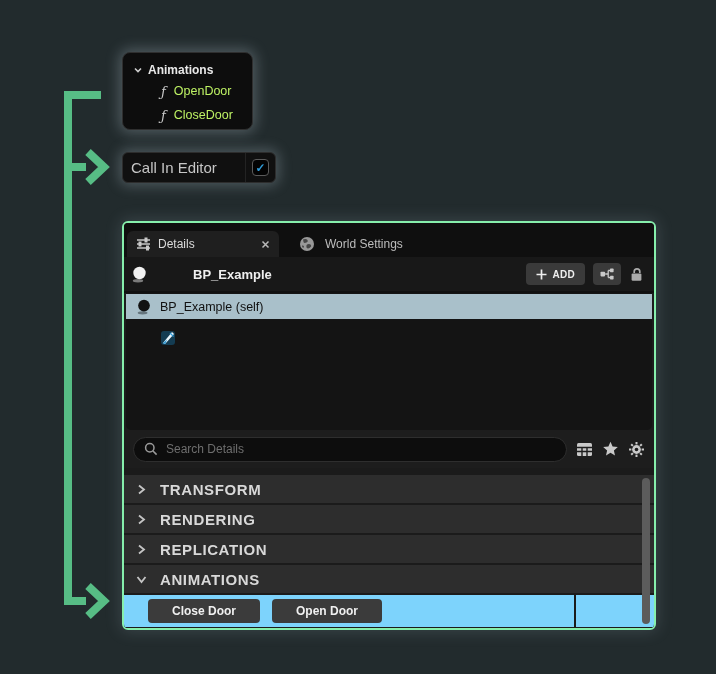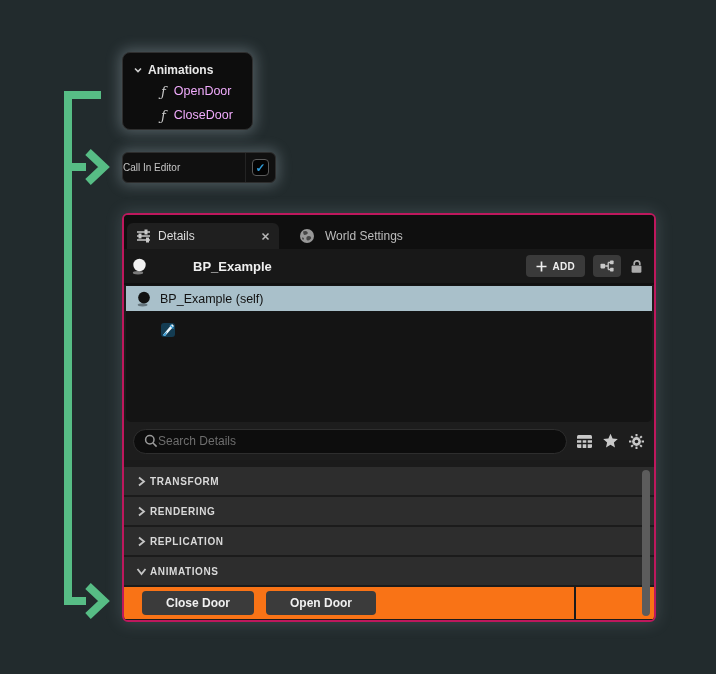--- a/index.html
+++ b/index.html
@@ -10,35 +10,35 @@
   .arrow-svg{position:absolute;left:0;top:0;pointer-events:none;}
 
   
   .anim-menu{position:absolute;left:122px;top:52px;width:131px;height:78px;
     background:#0d0d0d;border:1px solid #2f2f2f;border-radius:8px;
     box-shadow:0 0 14px 3px rgba(200,220,230,0.28);padding:8px 0 6px 0;}
   .anim-header{display:flex;align-items:center;gap:4px;padding-left:9px;height:18px;}
   .anim-header-label{font-size:12px;font-weight:bold;color:#e9e9e9;}
   .anim-item{display:flex;align-items:center;gap:8px;height:24px;padding-left:38px;}
   .fn-glyph{font-style:italic;font-size:13px;color:#c9c9c9;font-family:"DejaVu Serif",serif;line-height:1;}
-  .anim-item-label{font-size:12.5px;color:#f0abfc;}
+  .anim-item-label{font-size:12.5px;color:#bef264;}
 
   
   .cie{position:absolute;left:122px;top:152px;width:154px;height:31px;
     background:#101010;border:1px solid #2d2d2d;border-radius:6px;
     box-shadow:0 0 13px 3px rgba(200,220,230,0.26);display:flex;align-items:center;}
-  .cie-label{flex:1;padding-left:0;font-size:10px;color:#c6c6c6;}
+  .cie-label{flex:1;padding-left:8px;font-size:15px;color:#c6c6c6;}
   .cie-divider{width:1px;height:100%;background:#232323;}
   .cie-checkbox{width:17px;height:17px;margin:0 6px;border-radius:4px;background:#030303;
     border:1px solid #5a5a5a;display:flex;align-items:center;justify-content:center;}
   .cie-check{color:#2f9bd8;font-size:12px;font-weight:bold;line-height:1;transform:translateY(-0.5px);}
 
   
-  .details{position:absolute;left:122px;top:213px;width:534px;height:409px;
-    background:#1c1c1c;border:2px solid #be185d;border-radius:6px;overflow:hidden;
+  .details{position:absolute;left:122px;top:221px;width:534px;height:409px;
+    background:#1c1c1c;border:2px solid #86efac;border-radius:6px;overflow:hidden;
     box-shadow:0 0 16px 2px rgba(180,205,215,0.16);}
 
   .tabbar{height:34px;background:#0f0f0f;display:flex;align-items:flex-end;}
   .tab{height:26px;display:flex;align-items:center;font-size:12px;}
   .tab.active{margin-left:3px;width:152px;background:#1f1f1f;border-radius:6px 6px 0 0;padding:0 9px;gap:7px;color:#dcdcdc;}
   .tab.active .tab-label{flex:1;}
   .tab.inactive{padding:0 14px;gap:10px;color:#bdbdbd;margin-left:6px;}
 
   .bp-header{height:36px;background:#181818;border-bottom:2px solid #101010;
     display:flex;align-items:center;padding:0 7px;}
@@ -50,30 +50,30 @@
     display:flex;align-items:center;justify-content:center;}
   .lock-wrap{margin:0 4px 0 9px;display:flex;align-items:center;}
 
   .tree{height:137px;background:#141414;margin:0 2px;border-radius:0 0 5px 5px;padding-top:1px;}
   .tree-row{display:flex;align-items:center;gap:8px;height:25px;font-size:12.5px;}
   .tree-row.selected{background:#a9c0ca;color:#111;padding-left:10px;}
   .tree-row.child{color:#cfcfcf;padding-left:34px;margin-top:6px;}
 
   .search-row{height:38px;display:flex;align-items:center;padding:0 9px;gap:9px;background:#1d1d1d;}
   .search-box{flex:1;height:25px;border-radius:13px;background:#0d0d0d;border:1px solid #2e2e2e;
-    display:flex;align-items:center;padding:0 10px;}
+    display:flex;align-items:center;padding:0 10px;gap:8px;}
   .search-placeholder{font-size:12px;color:#6e6e6e;}
   .search-tools{display:flex;align-items:center;gap:9px;}
 
   .sections{position:relative;height:162px;background:#1b1b1b;padding-top:7px;}
   .section-row{height:28px;background:#2d2d2d;margin-bottom:2px;display:flex;align-items:center;padding-left:11px;}
-  .section-label{margin-left:3px;font-size:10px;font-weight:bold;letter-spacing:0.6px;color:#d9d9d9;}
+  .section-label{margin-left:13px;font-size:15px;font-weight:bold;letter-spacing:0.6px;color:#d9d9d9;}
   .chev{display:flex;width:12px;justify-content:center;}
 
-  .buttons-row{position:relative;height:32px;background:#f97316;display:flex;align-items:center;padding-left:18px;gap:12px;}
+  .buttons-row{position:relative;height:32px;background:#7dd3fc;display:flex;align-items:center;padding-left:24px;gap:12px;}
   .door-btn{height:24px;background:#3b3b3b;border:none;border-radius:4px;padding:0 24px;
     font-size:12px;font-weight:bold;color:#f0f0f0;font-family:"Liberation Sans",sans-serif;}
   .col-divider{position:absolute;left:450px;top:0;width:2px;height:100%;background:#1b1b1b;}
 
   .scroll-thumb{position:absolute;right:4px;top:10px;width:8px;height:146px;background:#5c5c5c;border-radius:4px;}
 </style>
 </head>
 <body>
 
 <div class="stage">

